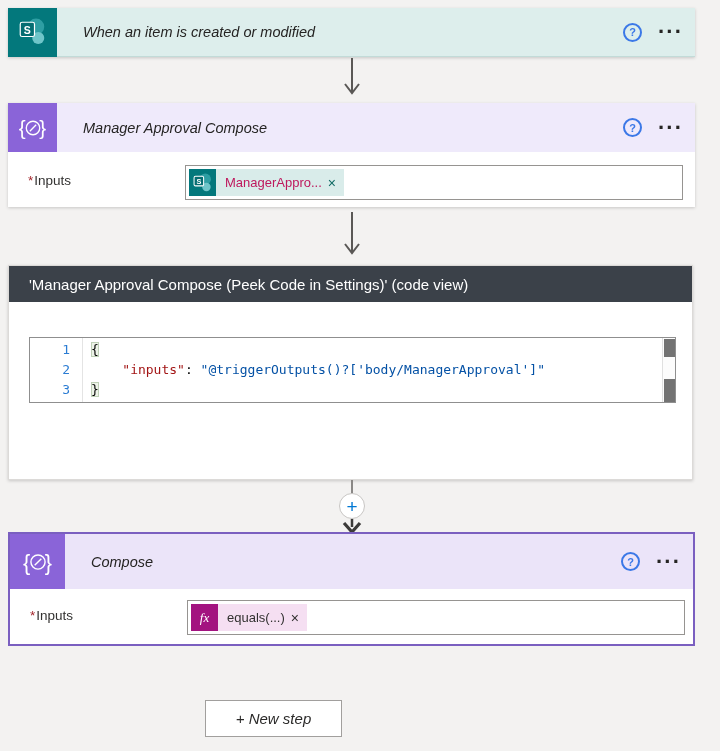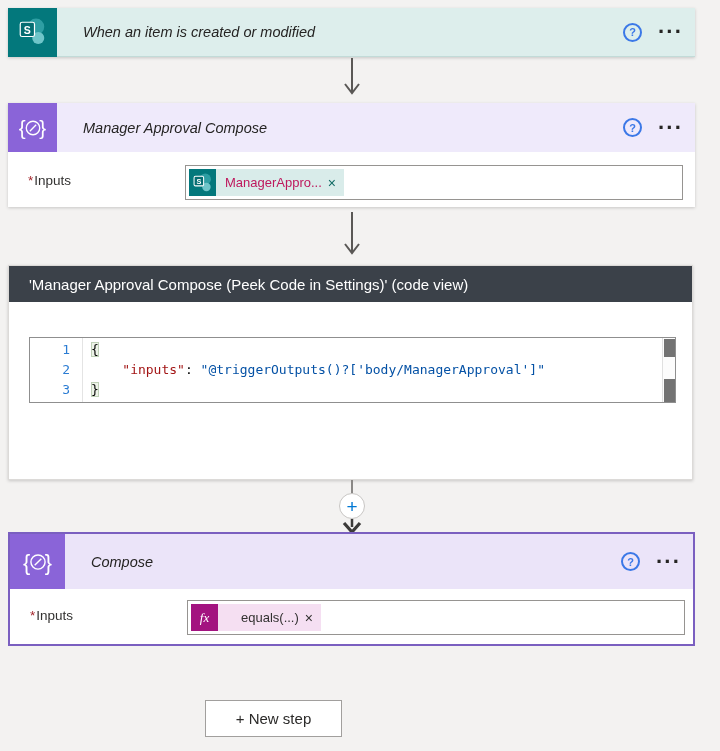--- a/index.html
+++ b/index.html
@@ -69,32 +69,32 @@
   .chevron-arrow { position:absolute; left:340px; top:519px; }
 
   
   .compose-card { top:532px; height:114px; border:2px solid #7a5fc0; box-shadow:none; }
   .compose-header { height:55px; background:#ebe4f9; }
   .compose-header .hicon { width:55px; height:55px; background:#8a64d8; }
   .fx-pill { display:inline-flex; align-items:center; height:27px; background:#f5dff2; cursor:pointer; }
   .fx-icon { width:27px; height:27px; flex:none; background:#a31380; color:#fff; display:flex;
     align-items:center; justify-content:center; font-family:"Liberation Serif", serif;
     font-style:italic; font-size:13px; }
-  .fx-pill .tp-label { font-size:13px; color:#323130; padding:0 4px 0 23px; }
+  .fx-pill .tp-label { font-size:13px; color:#323130; padding:0 4px 0 9px; }
   .fx-pill .tp-x { font-size:14px; color:#323130; padding:0 8px 0 2px; cursor:pointer; }
 
   
   .expr-tooltip { position:absolute; left:250px; top:623px; width:456px; height:34px; background:#3b3a39;
     color:#fff; font-size:15px; display:flex; align-items:center; justify-content:center;
     z-index:20; white-space:nowrap; }
 
   
   .footer-btn { position:absolute; top:700px; height:37px; background:#fff; border:1px solid #a19f9d;
     font-family:"Liberation Sans", sans-serif; font-size:15px; color:#2b2a29; cursor:pointer; }
-  .new-step-btn { left:205px; width:137px; }
+  .new-step-btn { left:205px; width:137px;font-style:italic; }
   .save-btn { left:365px; width:137px; }
 </style>
 </head>
 <body>
 
 <div class="canvas">
 
   <div class="card trigger-card card-header">
     <div class="hicon">
       <svg width="36" height="36" viewBox="0 0 48 48">

